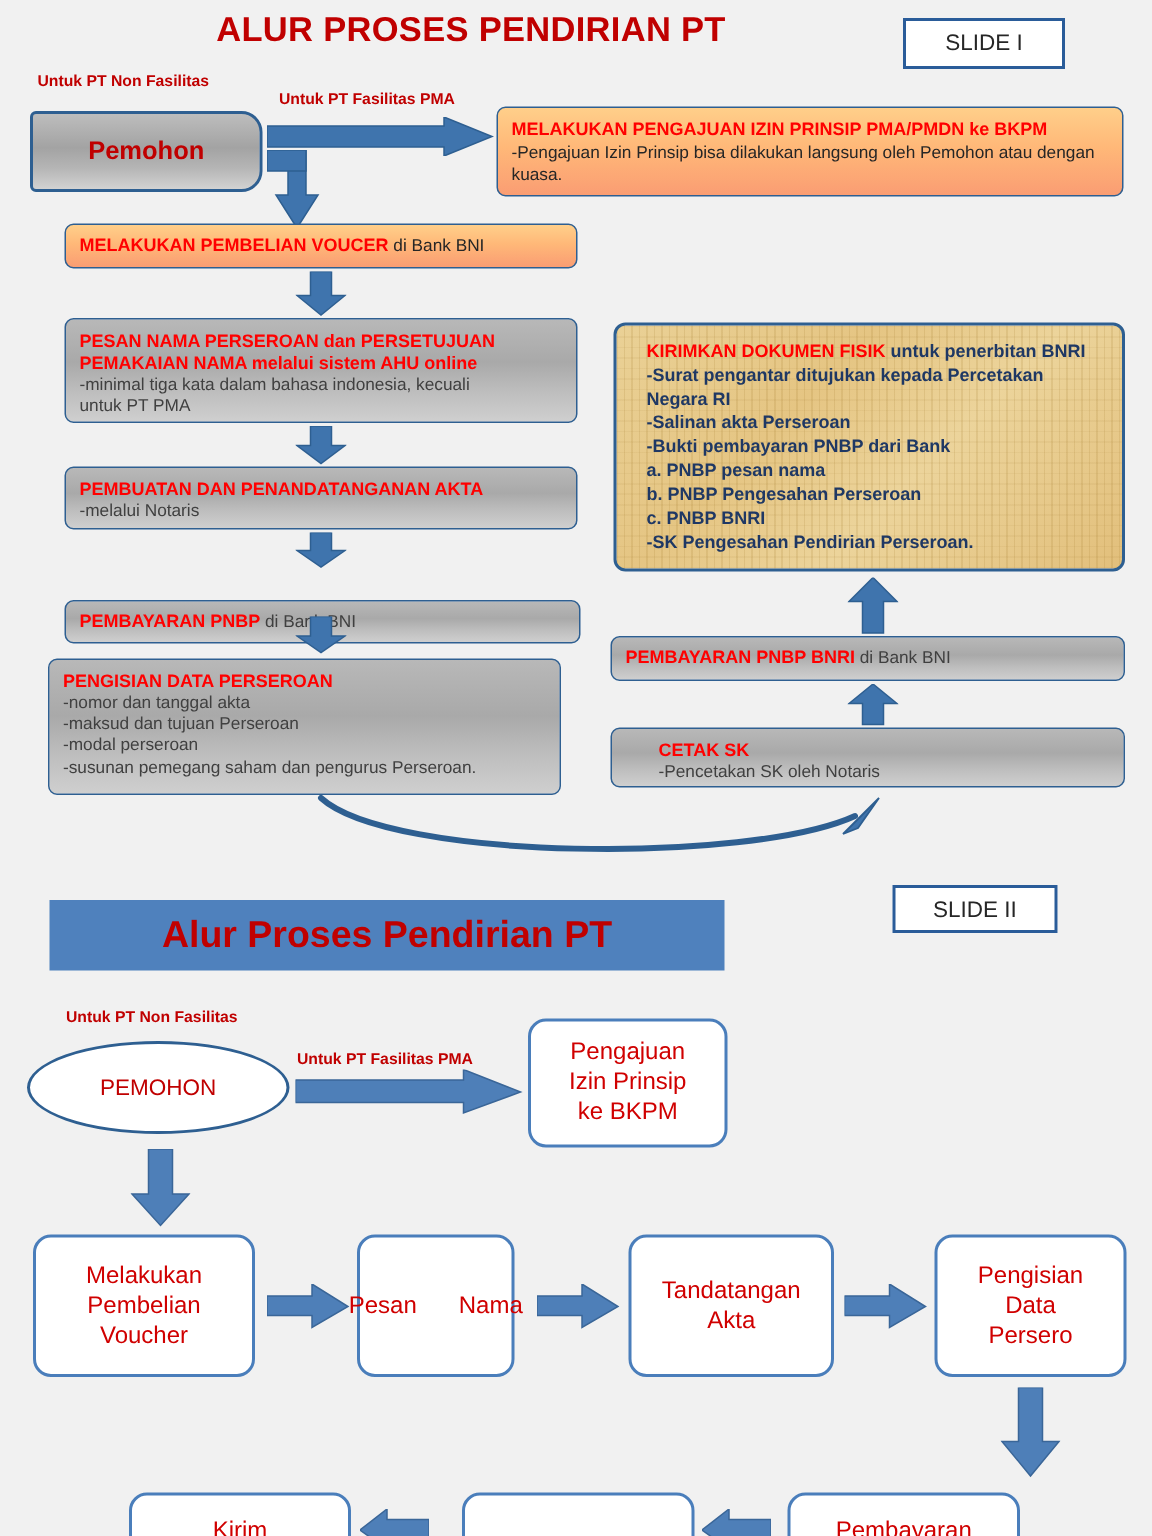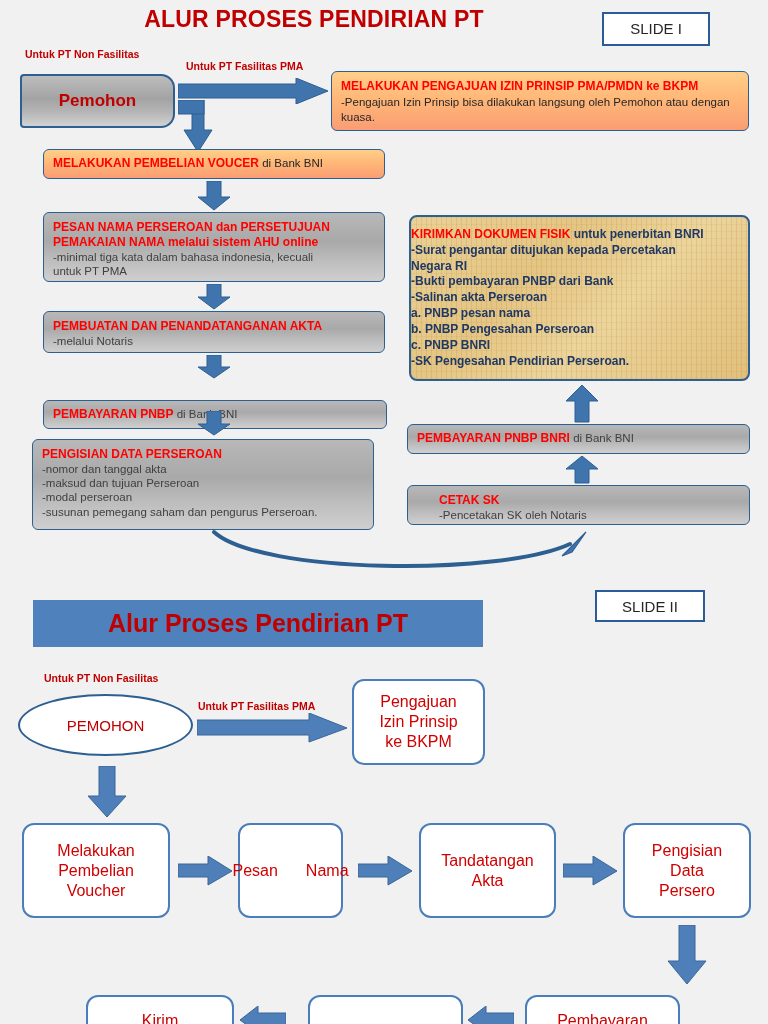--- a/index.html
+++ b/index.html
@@ -74,21 +74,21 @@
     border: 2px solid #2e5f91;
     border-radius: 8px;
     background:
       repeating-linear-gradient(90deg,
         rgba(160,120,40,.16) 0px, rgba(160,120,40,.16) 1px,
         rgba(255,255,255,0) 1px, rgba(255,255,255,0) 5px),
       repeating-linear-gradient(0deg,
         rgba(150,110,35,.07) 0px, rgba(150,110,35,.07) 1px,
         rgba(255,255,255,0) 1px, rgba(255,255,255,0) 7px),
       linear-gradient(135deg,#ead196 0%,#e5c583 35%,#ecd49b 60%,#e2bf7b 100%);
-    padding: 10px 0;
+    padding: 10px 20px;
     font-size: 12px;
     line-height: 1.32;
     color: #1f3864;
     font-weight: bold;
   }
   .pbox .hd { color: #ff0000; }
   .pbox .hd .tail { color: #1f3864; }
 
   
   #pemohon {
@@ -202,22 +202,22 @@
 
   <svg class="abs" style="left:200px; top:528px;" width="390" height="48">
     <path d="M 14,4 C 60,46 300,48 370,16" fill="none" stroke="#2e5f91" stroke-width="4" stroke-linecap="round"></path>
     <polygon points="362,28 386,4 372,24" fill="#3f74ad" stroke="#2e5f91" stroke-width="1.2"></polygon>
   </svg>
 
   <div class="abs pbox" style="left:409px; top:215px; width:341px; height:166px;">
     <div class="hd"><span>KIRIMKAN DOKUMEN FISIK</span><span class="tail"> untuk penerbitan BNRI</span></div>
     <div>-Surat pengantar ditujukan kepada Percetakan</div>
     <div>Negara RI</div>
+    <div>-Salinan akta Perseroan</div>
     <div>-Bukti pembayaran PNBP dari Bank</div>
-    <div>-Salinan akta Perseroan</div>
     <div>a.  PNBP pesan nama</div>
     <div>b.  PNBP Pengesahan Perseroan</div>
     <div>c.  PNBP BNRI</div>
     <div>-SK Pengesahan Pendirian Perseroan.</div>
   </div>
 
   <svg class="abs" style="left:565px; top:385px;" width="34" height="38">
     <polygon class="bluearrow" points="17,0 33,16 24,16 24,37 10,37 10,16 1,16"></polygon>
   </svg>
 

